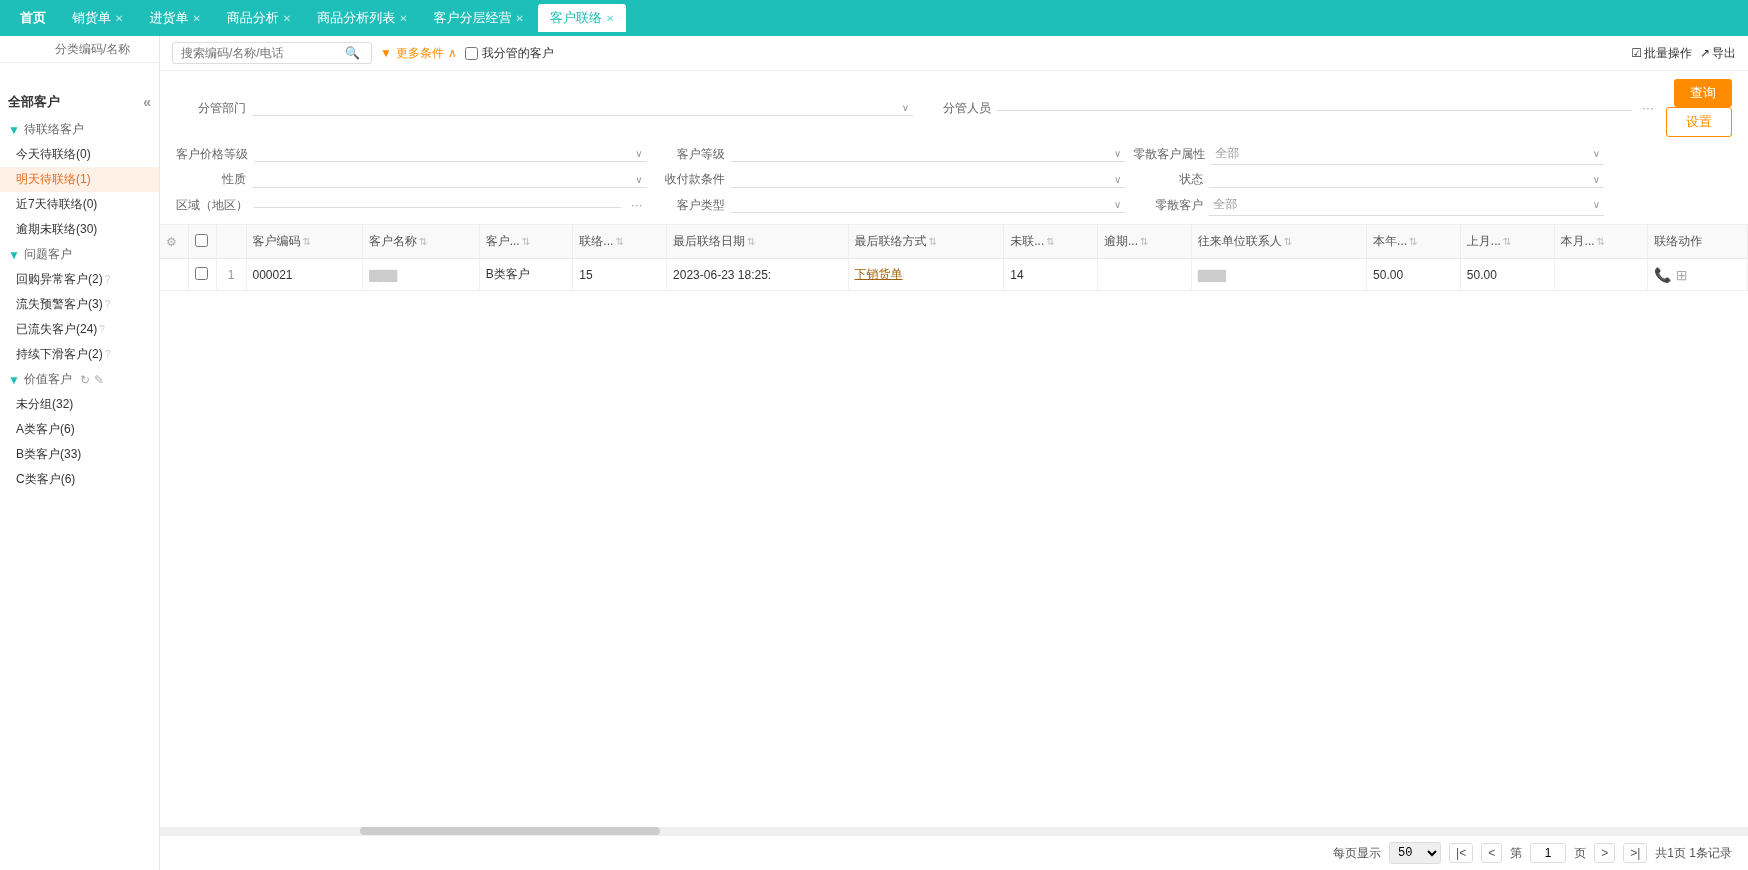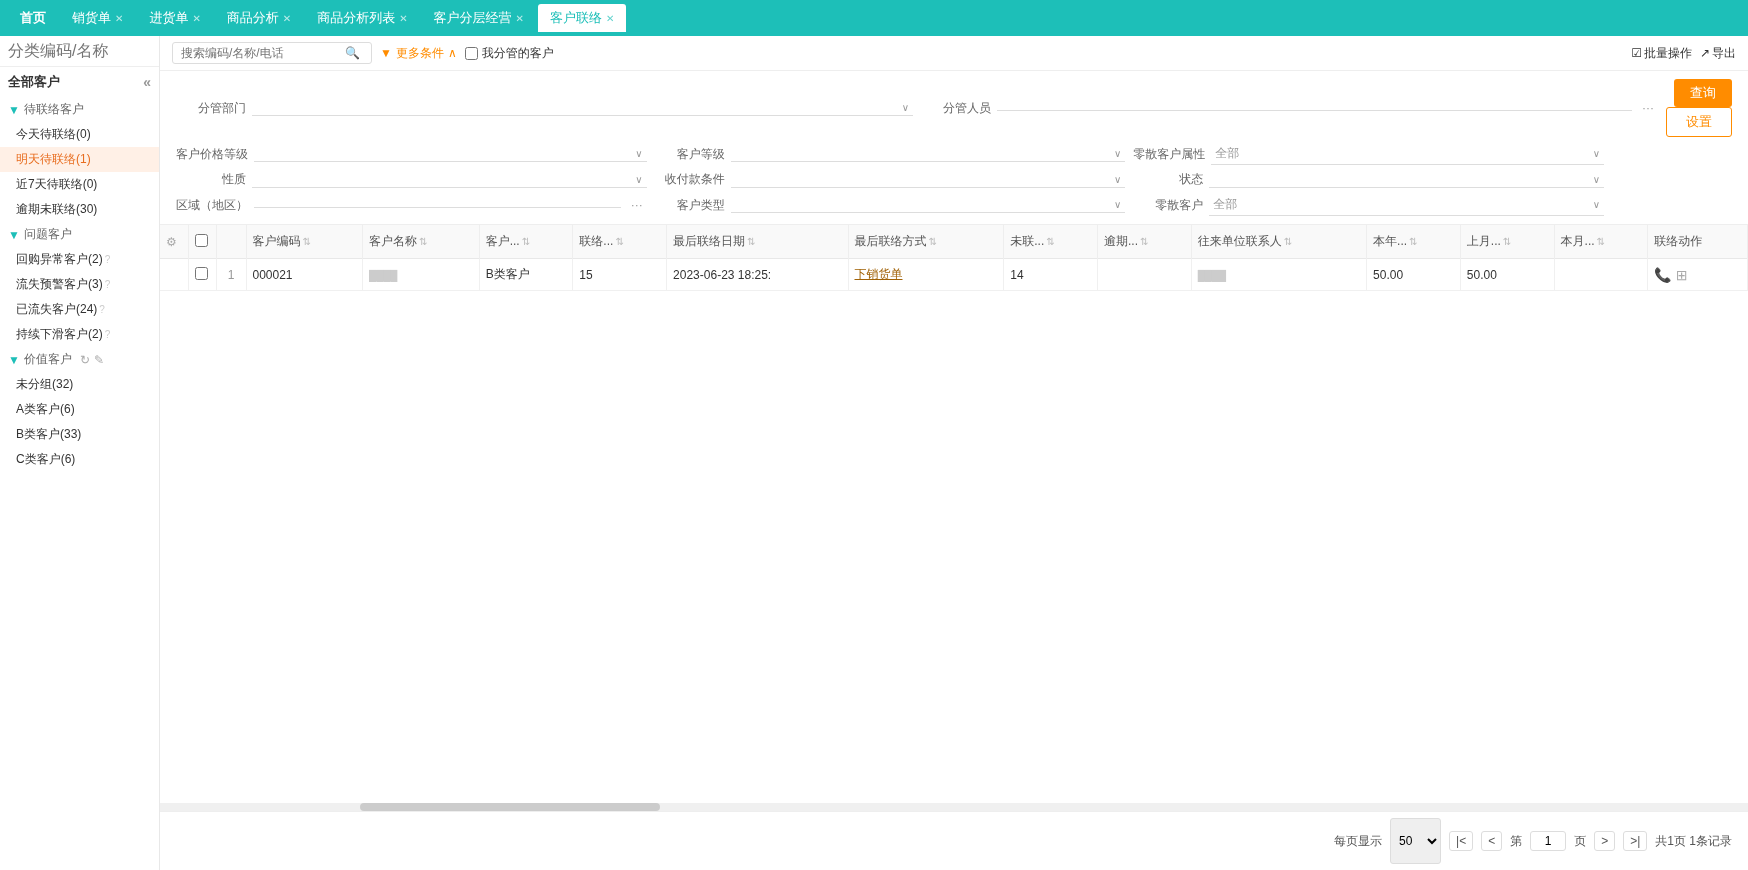--- a/index.html
+++ b/index.html
@@ -47,31 +47,33 @@
       display: flex;
       align-items: center;
       padding: 6px 8px;
       border-bottom: 1px solid #eee;
       gap: 4px;
     }
     .sidebar-search input {
       flex: 1;
       border: none;
       outline: none;
-      font-size: 16px;
+      font-size: 12px;
       color: #0f766e;
+      margin-left: 47px;
     }
     .sidebar-section-title {
       display: flex;
       align-items: center;
       justify-content: space-between;
       padding: 6px 8px;
       font-weight: bold;
       font-size: 13px;
       cursor: pointer;
+      margin-top: 24px;
     }
     .sidebar-section-title .collapse-icon { color: #999; font-size: 14px; }
     .sidebar-group-label {
       padding: 4px 8px;
       color: #666;
       font-size: 12px;
       display: flex;
       align-items: center;
       gap: 4px;
     }
@@ -279,23 +281,24 @@
       display: flex;
       align-items: center;
       justify-content: flex-end;
       gap: 8px;
       font-size: 12px;
       color: #555;
     }
     .page-size-select {
       border: 1px solid #ddd;
       border-radius: 3px;
-      padding: 14px 4px;
-      font-size: 12px;
-      cursor: pointer;
+      padding: 2px 4px;
+      font-size: 12px;
+      cursor: pointer;
+      font-family: Liberation Mono, monospace;
     }
     .page-nav-btn {
       border: 1px solid #ddd;
       border-radius: 3px;
       background: #fff;
       padding: 2px 6px;
       cursor: pointer;
       font-size: 12px;
       color: #555;
     }

